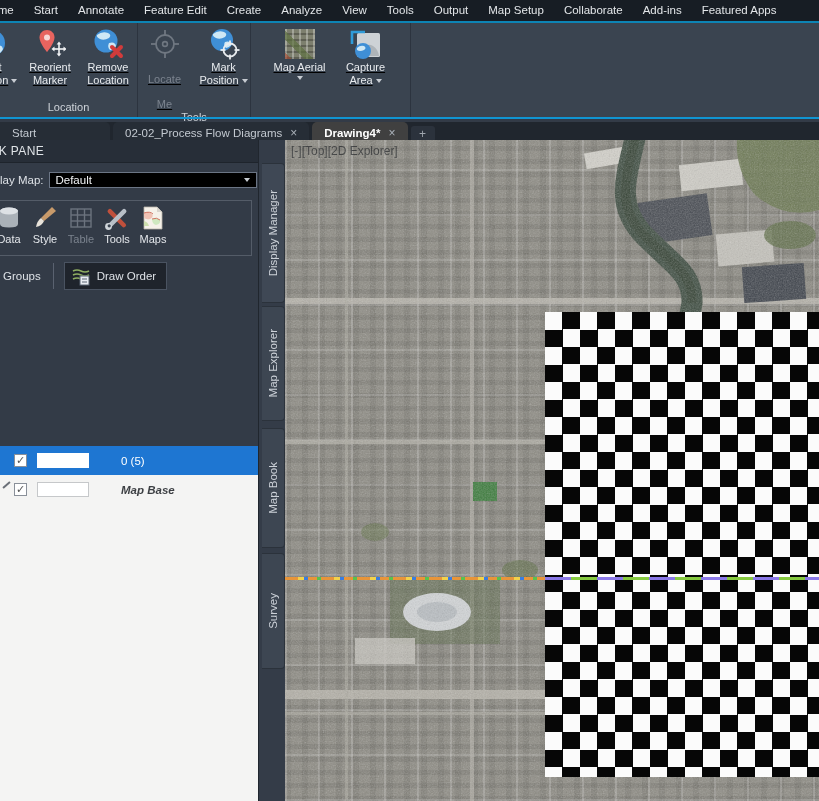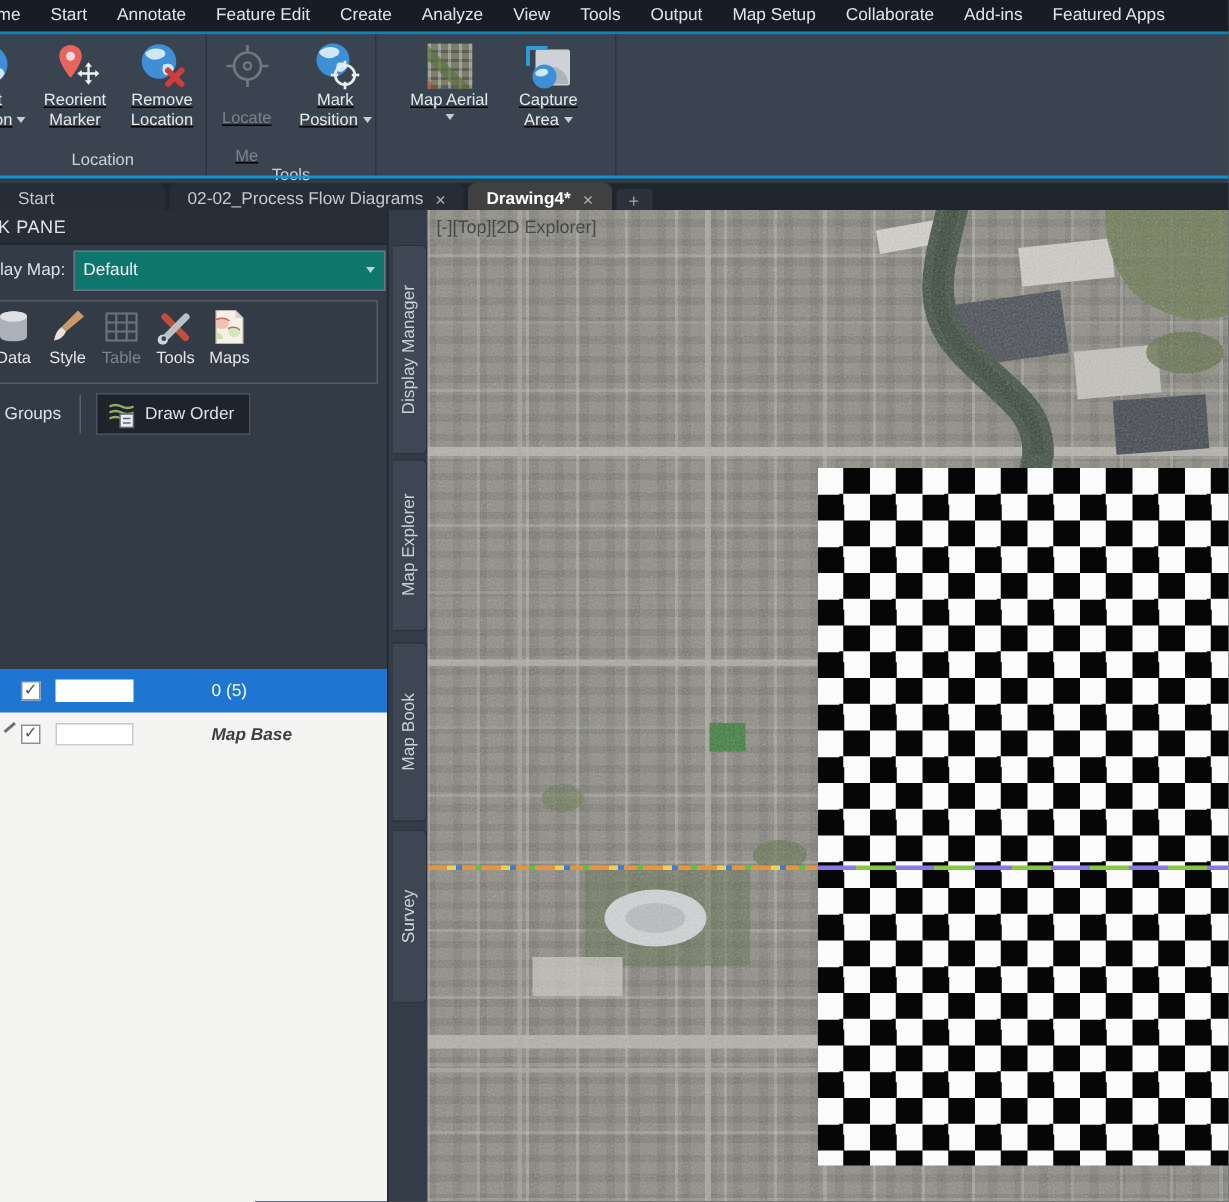--- a/index.html
+++ b/index.html
@@ -40,21 +40,21 @@
   .dtab .closex { font-weight:normal; color:#aab1b9; font-size:12px; }
   .newtab { width:24px; height:16px; margin-bottom:1px; border-radius:3px; background:#2b323c;
     color:#9fa6ae; font-size:12px; display:flex; align-items:center; justify-content:center; }
 
   
   .taskpane { position:absolute; left:0; top:140px; width:258px; height:661px; background:#333b47; overflow:hidden; }
   .tp-header { height:23px; background:#272e38; border-bottom:1px solid #1e242c; overflow:hidden; }
   .tp-header span { display:inline-block; margin-left:-25px; color:#dfe3e7; font-size:12px; line-height:23px; letter-spacing:.4px; }
   .tp-maprow { display:flex; align-items:center; height:34px; padding-left:0; }
   .tp-maprow .lbl { color:#dde1e6; font-size:11.5px; margin-left:-23px; white-space:nowrap; }
-  .tp-select { margin-left:6px; width:208px; height:27px; background:#0f766e; border:1px solid #6b7585;
+  .tp-select { margin-left:6px; width:208px; height:16px; background:#000000; border:1px solid #6b7585;
     display:flex; align-items:center; position:relative; }
   .tp-select .val { color:#f2f4f6; font-size:11.5px; padding-left:5px; flex:1; }
   .tp-select .arrbox { width:18px; height:100%; display:flex; align-items:center; justify-content:center; }
   .tp-toolpanel { margin:3px 6px 0 -12px; width:264px; height:56px; border:1px solid #545c68;
     display:flex; align-items:flex-start; padding:4px 0 0 2px; }
   .tp-tool { width:36px; display:flex; flex-direction:column; align-items:center; }
   .tp-tool .tlabel { color:#e3e6ea; font-size:11px; margin-top:2px; }
   .tp-tool.disabled .tlabel { color:#7b838e; }
   .tp-grouprow { display:flex; align-items:center; height:40px; }
   .tp-groups { color:#dde1e6; font-size:11.5px; padding-left:3px; }
@@ -62,21 +62,21 @@
   .draworder-btn { display:flex; align-items:center; gap:6px; background:#1f242c; border:1px solid #4a5361;
     height:28px; padding:0 10px 0 6px; color:#dde1e6; font-size:11.5px; }
   .layer-list { position:absolute; left:0; top:306px; width:258px; bottom:0; background:#f4f4f3; }
   .layer-row { height:29px; display:flex; align-items:center; position:relative; }
   .layer-row.selected { background:#1e76d2; }
   .cbx { width:13px; height:13px; background:#fff; border:1px solid #8a9099; margin-left:14px;
     display:flex; align-items:center; justify-content:center; color:#555; font-size:11px; line-height:11px; }
   .swatch { width:52px; height:15px; background:#fff; margin-left:10px; }
   .layer-row.selected .swatch { border:none; }
   .layer-row .swatch.bordered { border:1px solid #c6c8ca; }
-  .layer-label { margin-left:52px; font-size:11.5px; }
+  .layer-label { margin-left:32px; font-size:11.5px; }
   .layer-row.selected .layer-label { color:#ffffff; }
   .layer-label.italic { font-style:italic; color:#3c3f43;font-weight:bold; }
   .cur-indicator { position:absolute; left:2px; top:9px; width:9px; height:2px; background:#6b7078; transform:rotate(-40deg); }
 
   
   .sidetabs { position:absolute; left:258px; top:140px; width:27px; height:661px; background:#343c48;
     border-left:1px solid #20262e; }
   .vtab { position:absolute; left:3px; width:23px; background:#3d4652; border:1px solid #2b323b;
     border-left:none; border-radius:0 4px 4px 0; display:flex; align-items:center; justify-content:center; }
   .vtab span { writing-mode:vertical-rl; transform:rotate(180deg); color:#ccd1d8; font-size:11.5px; white-space:nowrap; }

